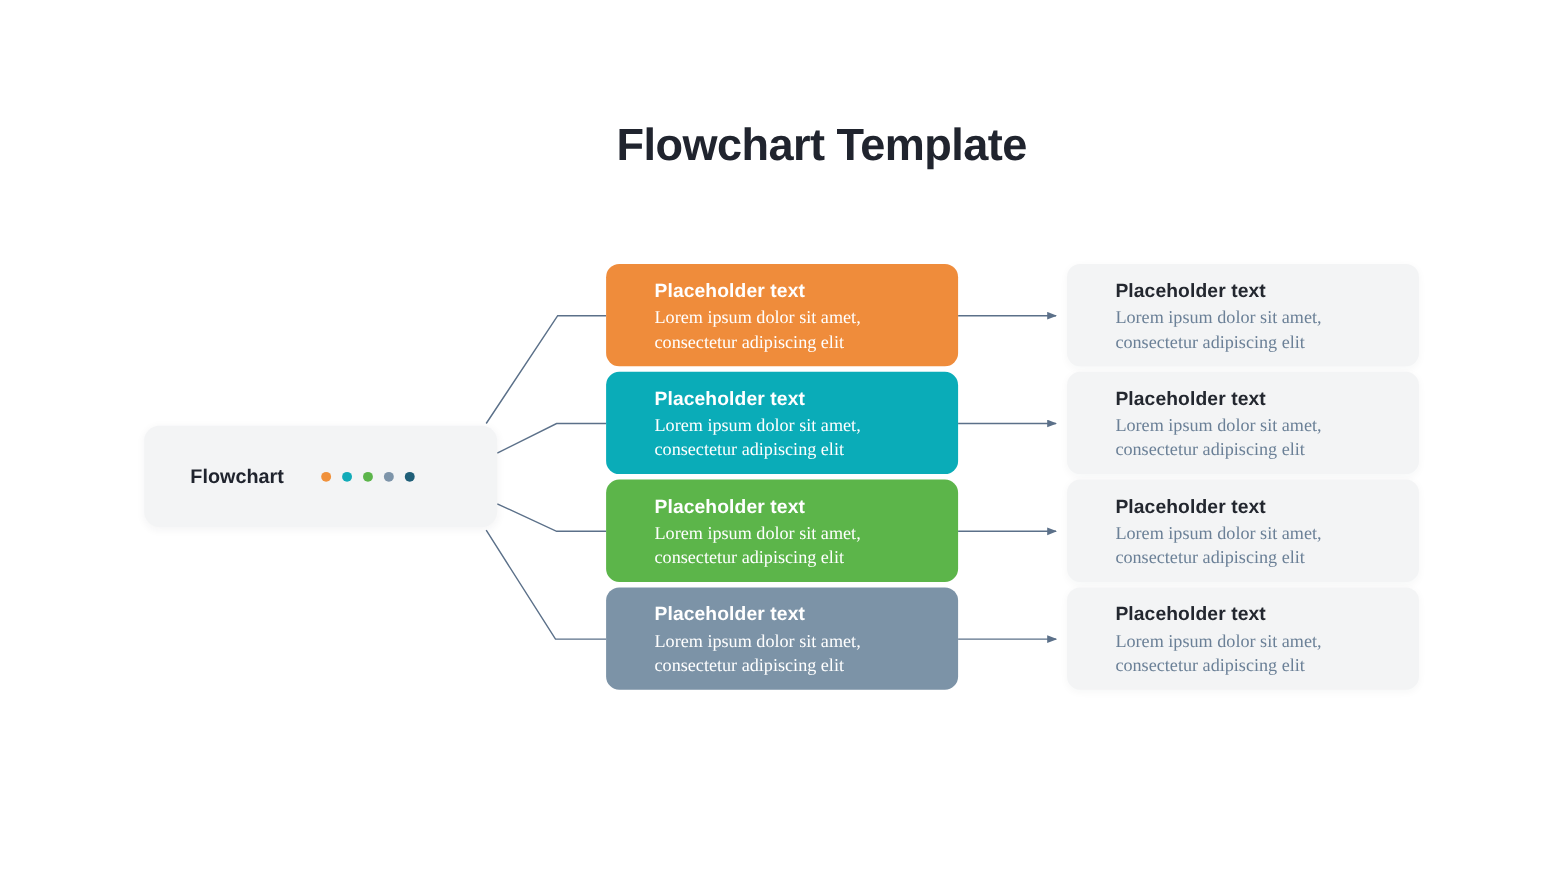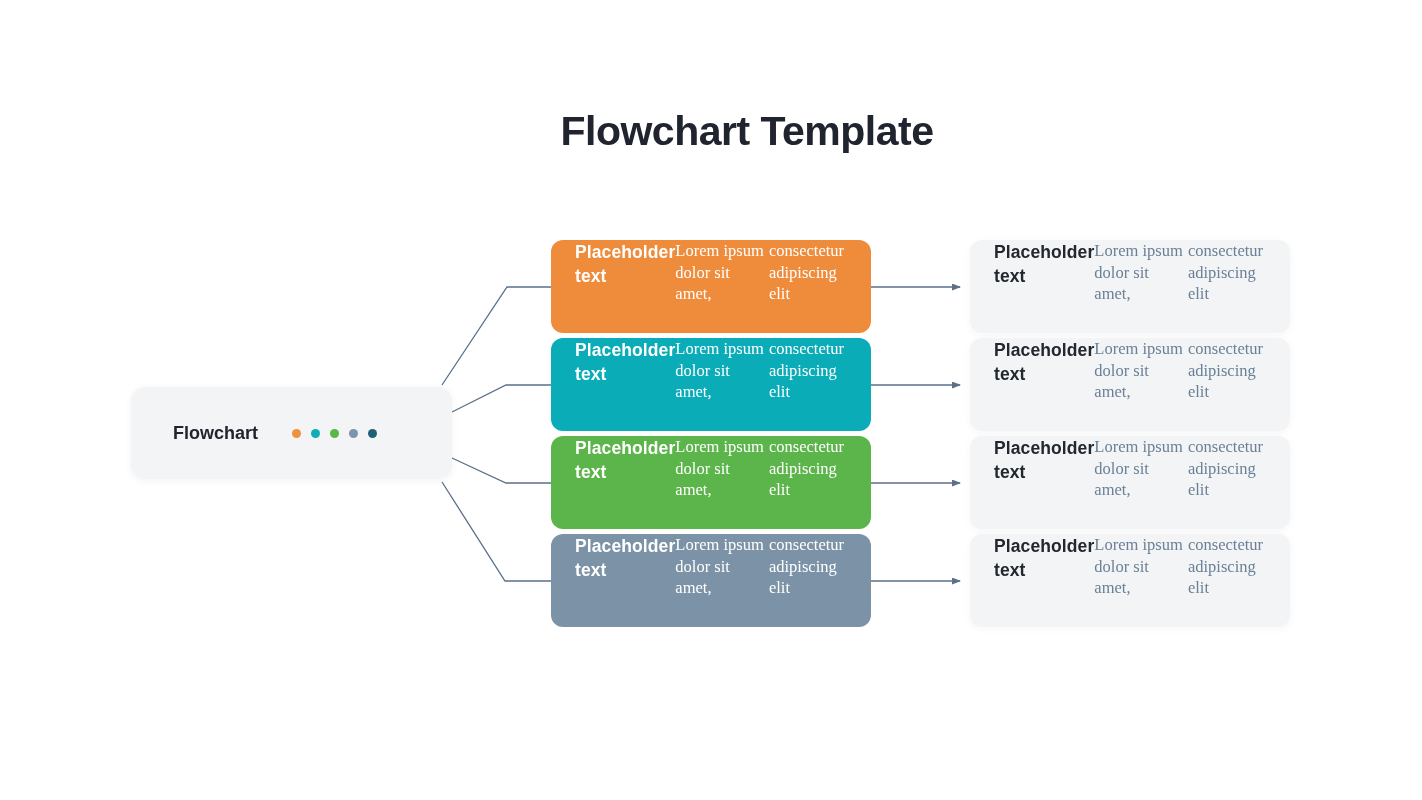--- a/index.html
+++ b/index.html
@@ -28,26 +28,26 @@
     position: absolute;
     top: 0; left: 0;
     width: 1422px; height: 800px;
     pointer-events: none;
   }
   .connectors path { fill: none; stroke-width: 1.3px; }
   .box {
     position: absolute;
     box-sizing: border-box;
     display: flex;
-    flex-direction: row;
+    flex-direction: column;
     justify-content: center;
     width: 320px;
     height: 93px;
     border-radius: 12px;
-    padding-left: 24px;
+    padding-left: 44px;
     padding-right: 16px;
   }
   .root-box {
     position: absolute;
     left: 131px; top: 387px;
     width: 321px; height: 92px;
     box-sizing: border-box;
     background: #F3F4F5;
     border-radius: 14px;
     display: flex;

